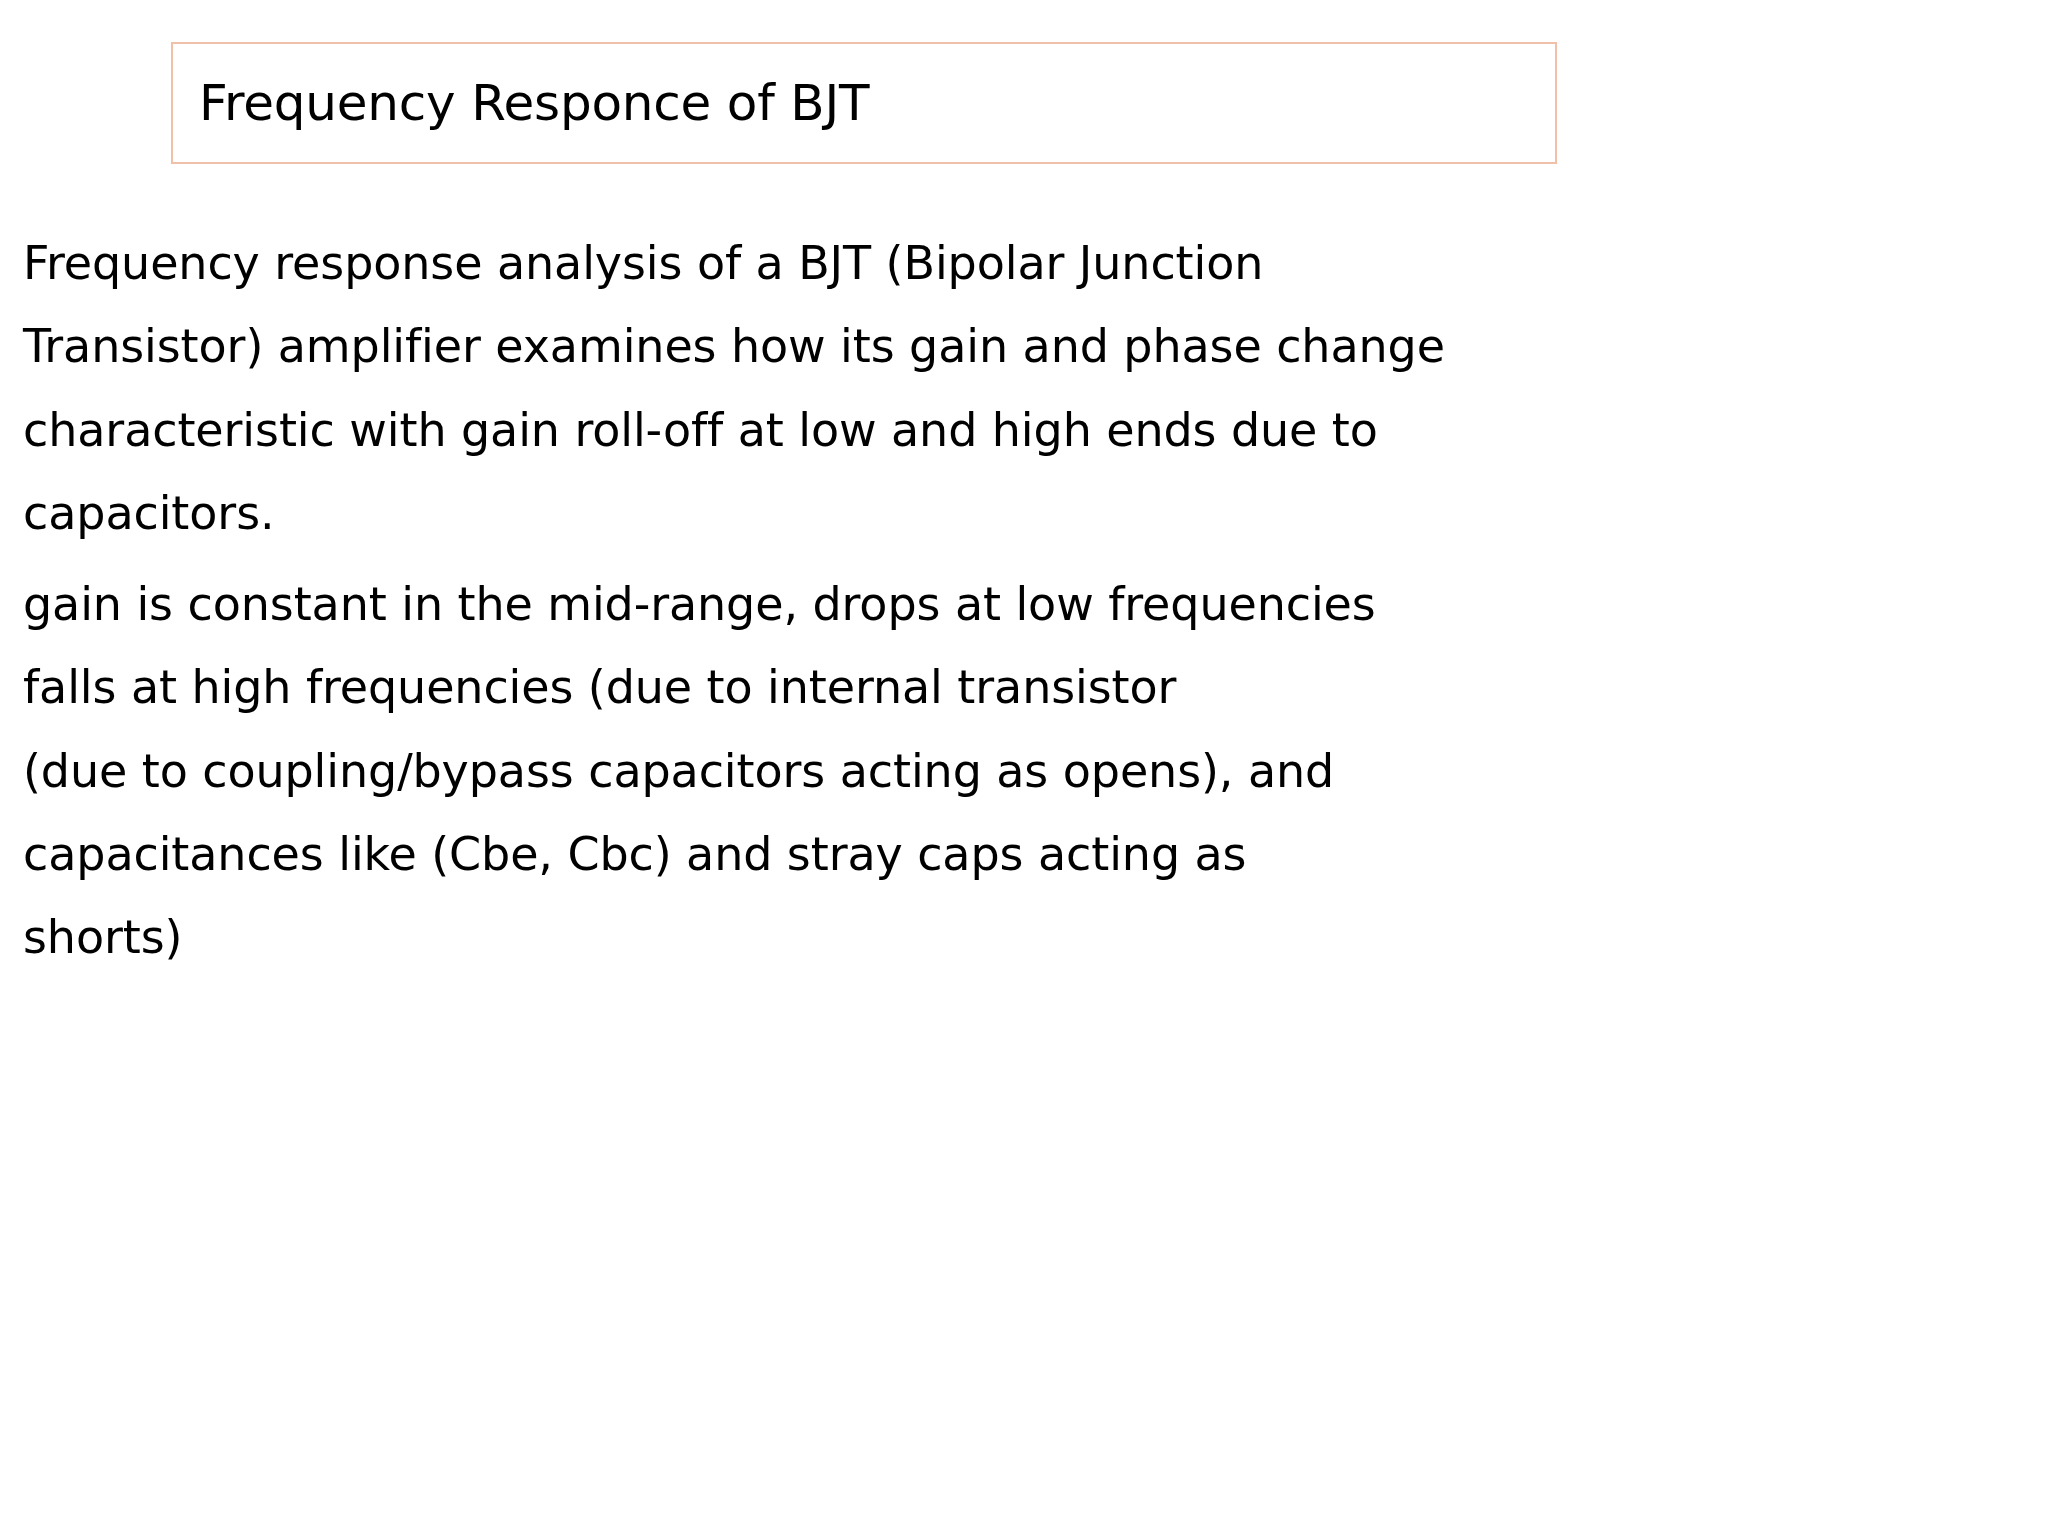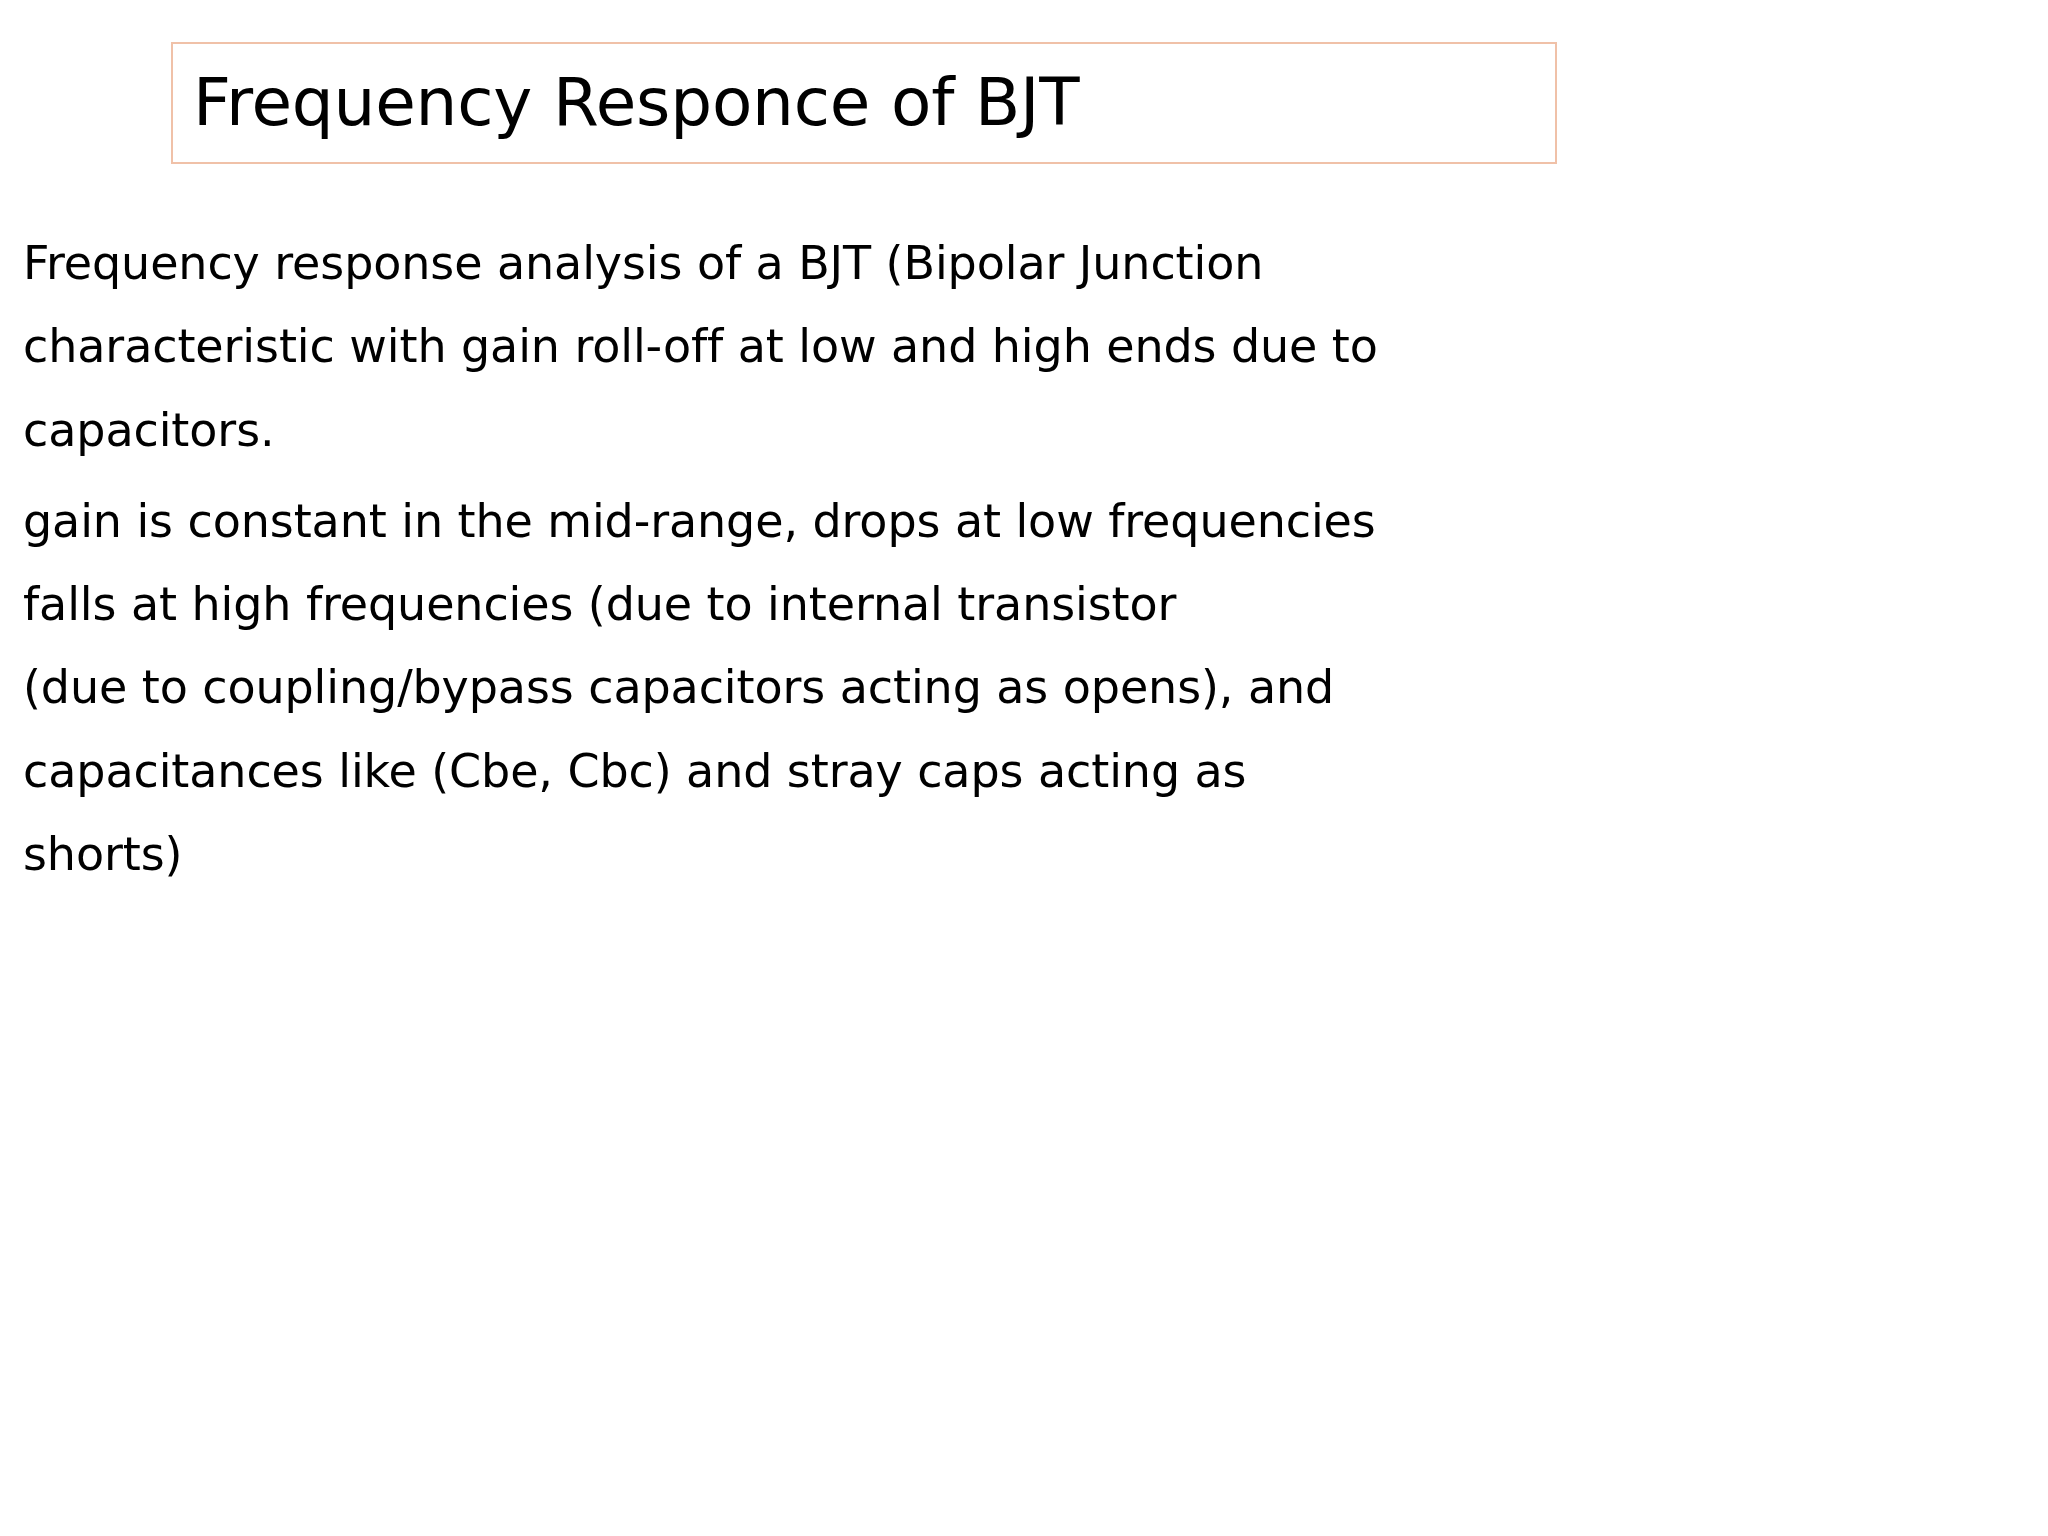--- a/index.html
+++ b/index.html
@@ -34,22 +34,22 @@
     width: 1386px;
     height: 122px;
     box-sizing: border-box;
     border: 2px solid #f0c1a8;
     background: #ffffff;
     display: flex;
     align-items: center;
   }
   #title-text {
     display: block;
-    margin-left: 20px;
-    font-size: 66px;
+    margin-left: 26px;
+    font-size: 50px;
     line-height: 1.02;
     font-weight: 400;
     color: #000000;
     letter-spacing: -0.2px;
     white-space: nowrap;
   }
 
   
   #body-block {
     position: absolute;
@@ -79,20 +79,21 @@
 <div id="slide" style="background: rgb(255, 255, 255);">
 
   <div id="title-box" style="border-color: rgb(240, 193, 168);">
     <span id="title-text">Frequency Responce of BJT</span>
   </div>
 
   <div id="body-block">
 
     <p class="para" id="para-1">
       <span class="ln">Frequency response analysis of a BJT (Bipolar Junction</span>
+      <span class="ln">Transistor) amplifier examines how its gain and phase change</span>
       <span class="ln">characteristic with gain roll-off at low and high ends due to</span>
       <span class="ln">capacitors.</span>
     </p>
 
     <p class="para" id="para-2">
       <span class="ln">gain is constant in the mid-range, drops at low frequencies</span>
       <span class="ln">falls at high frequencies (due to internal transistor</span>
       <span class="ln">(due to coupling/bypass capacitors acting as opens), and</span>
       <span class="ln">capacitances like (Cbe, Cbc) and stray caps acting as</span>
       <span class="ln">shorts)</span>

